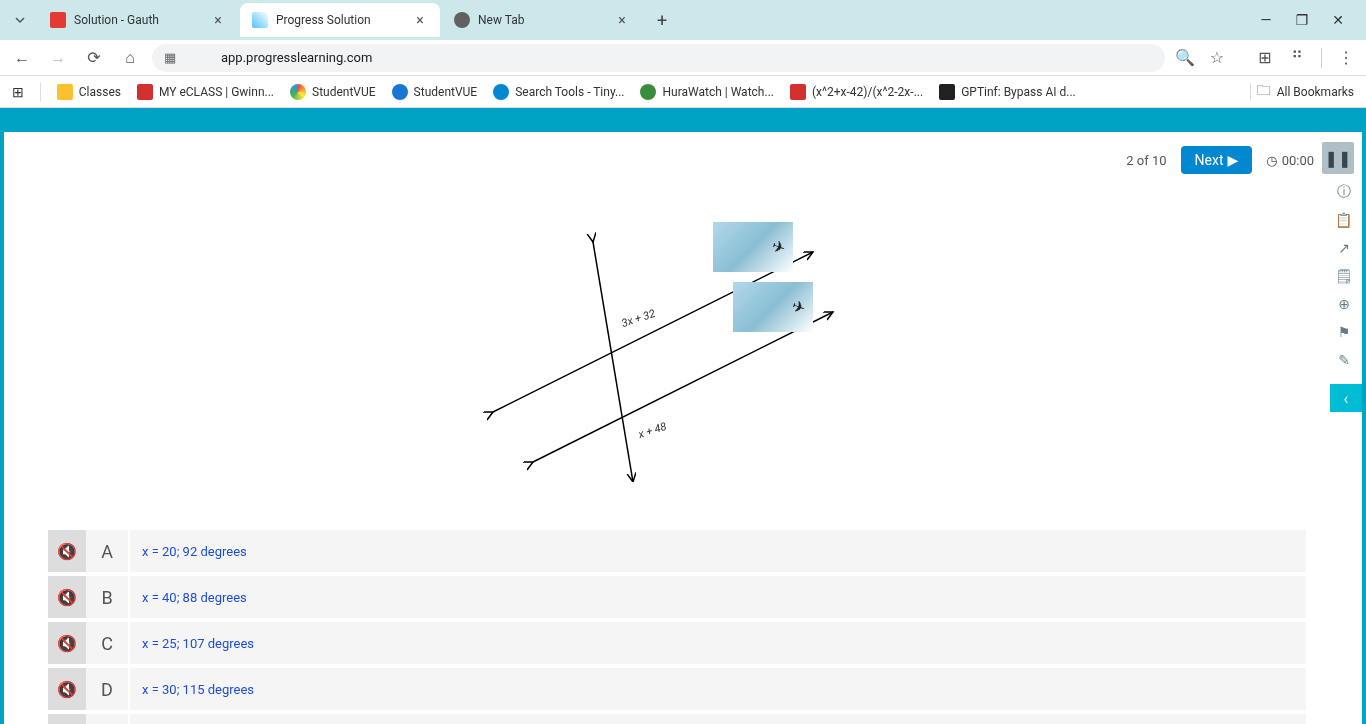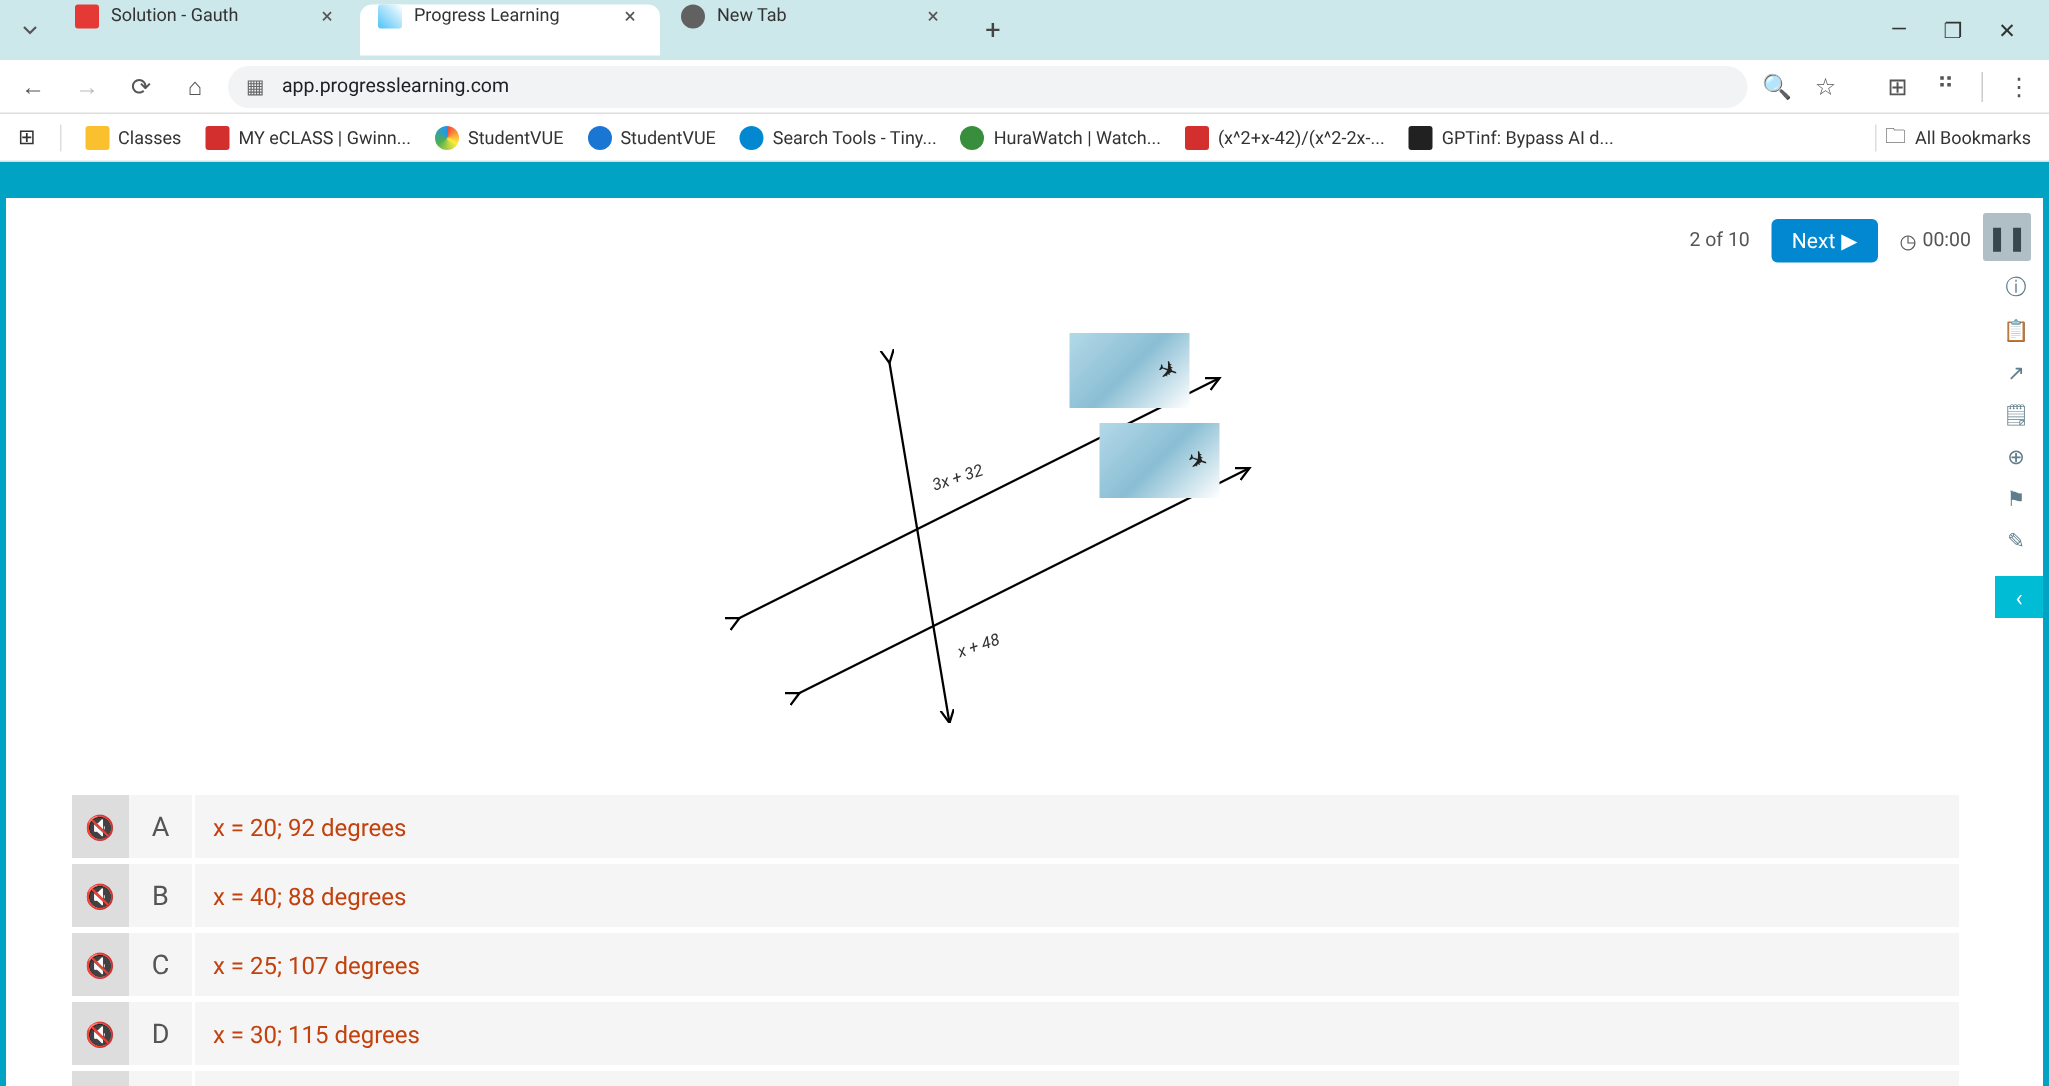--- a/index.html
+++ b/index.html
@@ -1,34 +1,34 @@
 <!DOCTYPE html>
 <html><head>
 <meta charset="utf-8">
 <style>
 * { margin: 0; padding: 0; box-sizing: border-box; font-family: -apple-system, BlinkMacSystemFont, "Segoe UI", Roboto, sans-serif; }
 body { background: #cce8ea; overflow: hidden; width: 1366px; height: 724px; }
 
 
 .browser-top { background: #cce8ea; height: 40px; display: flex; align-items: center; padding: 0 8px; }
 .tab-dropdown { width: 24px; height: 24px; display: flex; align-items: center; justify-content: center; margin-right: 6px; cursor: pointer; }
-.tab { height: 34px; display: flex; padding: 0 12px; border-radius: 8px 8px 0 0; margin-right: 2px; min-width: 200px; max-width: 200px; position: relative; cursor: pointer; }
+.tab { height: 34px; display: flex; align-items: center; padding: 0 12px; border-radius: 8px 8px 0 0; margin-right: 2px; min-width: 200px; max-width: 200px; position: relative; cursor: pointer; }
 .tab.active { background: #fff; }
 .tab-favicon { width: 16px; height: 16px; margin-right: 8px; flex-shrink: 0; border-radius: 2px; }
 .tab-title { font-size: 12px; color: #333; white-space: nowrap; overflow: hidden; text-overflow: ellipsis; flex: 1; }
 .tab-close { width: 16px; height: 16px; display: flex; align-items: center; justify-content: center; margin-left: 6px; font-size: 14px; color: #555; cursor: pointer; }
 .new-tab { width: 28px; height: 28px; display: flex; align-items: center; justify-content: center; font-size: 18px; color: #444; margin-left: 4px; cursor: pointer; }
 .window-controls { margin-left: auto; display: flex; gap: 12px; padding-right: 8px; }
 .win-btn { width: 24px; height: 24px; display: flex; align-items: center; justify-content: center; color: #333; cursor: pointer; font-size: 14px; }
 
 .toolbar { background: #fff; height: 36px; display: flex; align-items: center; padding: 0 8px; gap: 8px; border-bottom: 1px solid #ddd; }
 .nav-btn { width: 28px; height: 28px; display: flex; align-items: center; justify-content: center; color: #555; cursor: pointer; font-size: 16px; }
 .url-bar { flex: 1; height: 28px; background: #f1f3f4; border-radius: 14px; display: flex; align-items: center; padding: 0 12px; font-size: 13px; color: #333; }
 .url-prefix { width: 16px; height: 16px; margin-right: 8px; color: #666; }
-.url-domain { color: #202124; }
+.url-domain { color: #202124; margin-left: 33px; }
 .url-path { color: #5f6368; }
 .toolbar-icon { width: 24px; height: 24px; display: flex; align-items: center; justify-content: center; color: #555; cursor: pointer; }
 
 .bookmarks-bar { background: #fff; height: 32px; display: flex; align-items: center; padding: 0 12px; gap: 16px; border-bottom: 1px solid #ddd; }
 .bk-item { display: flex; align-items: center; gap: 6px; font-size: 12px; color: #333; cursor: pointer; white-space: nowrap; }
 .bk-icon { width: 16px; height: 16px; border-radius: 2px; flex-shrink: 0; }
 .bk-right { margin-left: auto; display: flex; align-items: center; gap: 6px; }
 
 
 .page { position: absolute; top: 108px; left: 0; right: 0; bottom: 0; background: #00a3c4; padding: 4px; }
@@ -47,41 +47,41 @@
 .diagram-area svg { width: 100%; height: 100%; }
 .plane-img { position: absolute; width: 80px; height: 50px; background: linear-gradient(135deg, #b3d9e8 0%, #8abed4 50%, #fff 100%); overflow: hidden; }
 .plane-img::after { content: "✈"; position: absolute; right: 8px; top: 50%; transform: translateY(-50%) rotate(20deg); font-size: 16px; color: #222; }
 
 .question-text { position: absolute; top: 370px; left: 40px; font-size: 14px; color: #333; }
 
 .answers { position: absolute; top: 398px; left: 44px; right: 56px; display: flex; flex-direction: column; gap: 4px; }
 .answer-row { display: flex; align-items: stretch; height: 42px; }
 .answer-audio { width: 38px; background: #ddd; display: flex; align-items: center; justify-content: center; color: #555; cursor: pointer; }
 .answer-letter { width: 42px; background: #f5f5f5; display: flex; align-items: center; justify-content: center; font-size: 18px; color: #555; }
-.answer-text { flex: 1; background: #f5f5f5; display: flex; align-items: center; padding-left: 12px; font-size: 16px; color: #c2410c; margin-left: 2px; cursor: pointer; }
+.answer-text { flex: 1; background: #f5f5f5; display: flex; align-items: center; padding-left: 12px; font-size: 13px; color: #1d4ed8; margin-left: 2px; cursor: pointer; }
 
 .angle-label { position: absolute; font-size: 11px; color: #333; font-style: italic; }
 </style>
 </head>
 <body>
 
 <div class="browser-top">
   <div class="tab-dropdown">
     <svg width="12" height="12" viewBox="0 0 12 12">
         <path d="M2 4 L6 8 L10 4" stroke="#555" stroke-width="1.5" fill="none"></path>
       </svg>
   </div>
   <div class="tab">
     <div class="tab-favicon" style="background:#e53935"></div>
     <div class="tab-title">Solution - Gauth</div>
     <div class="tab-close">×</div>
   </div>
   <div class="tab active">
     <div class="tab-favicon" style="background:linear-gradient(45deg,#4fc3f7,#fff)"></div>
-    <div class="tab-title">Progress Learning</div>
+    <div class="tab-title">Progress Solution</div>
     <div class="tab-close">×</div>
   </div>
   <div class="tab">
     <div class="tab-favicon" style="background:#616161;border-radius:50%"></div>
     <div class="tab-title">New Tab</div>
     <div class="tab-close">×</div>
   </div>
   <div class="new-tab">+</div>
   <div class="window-controls">
     <div class="win-btn">—</div>

